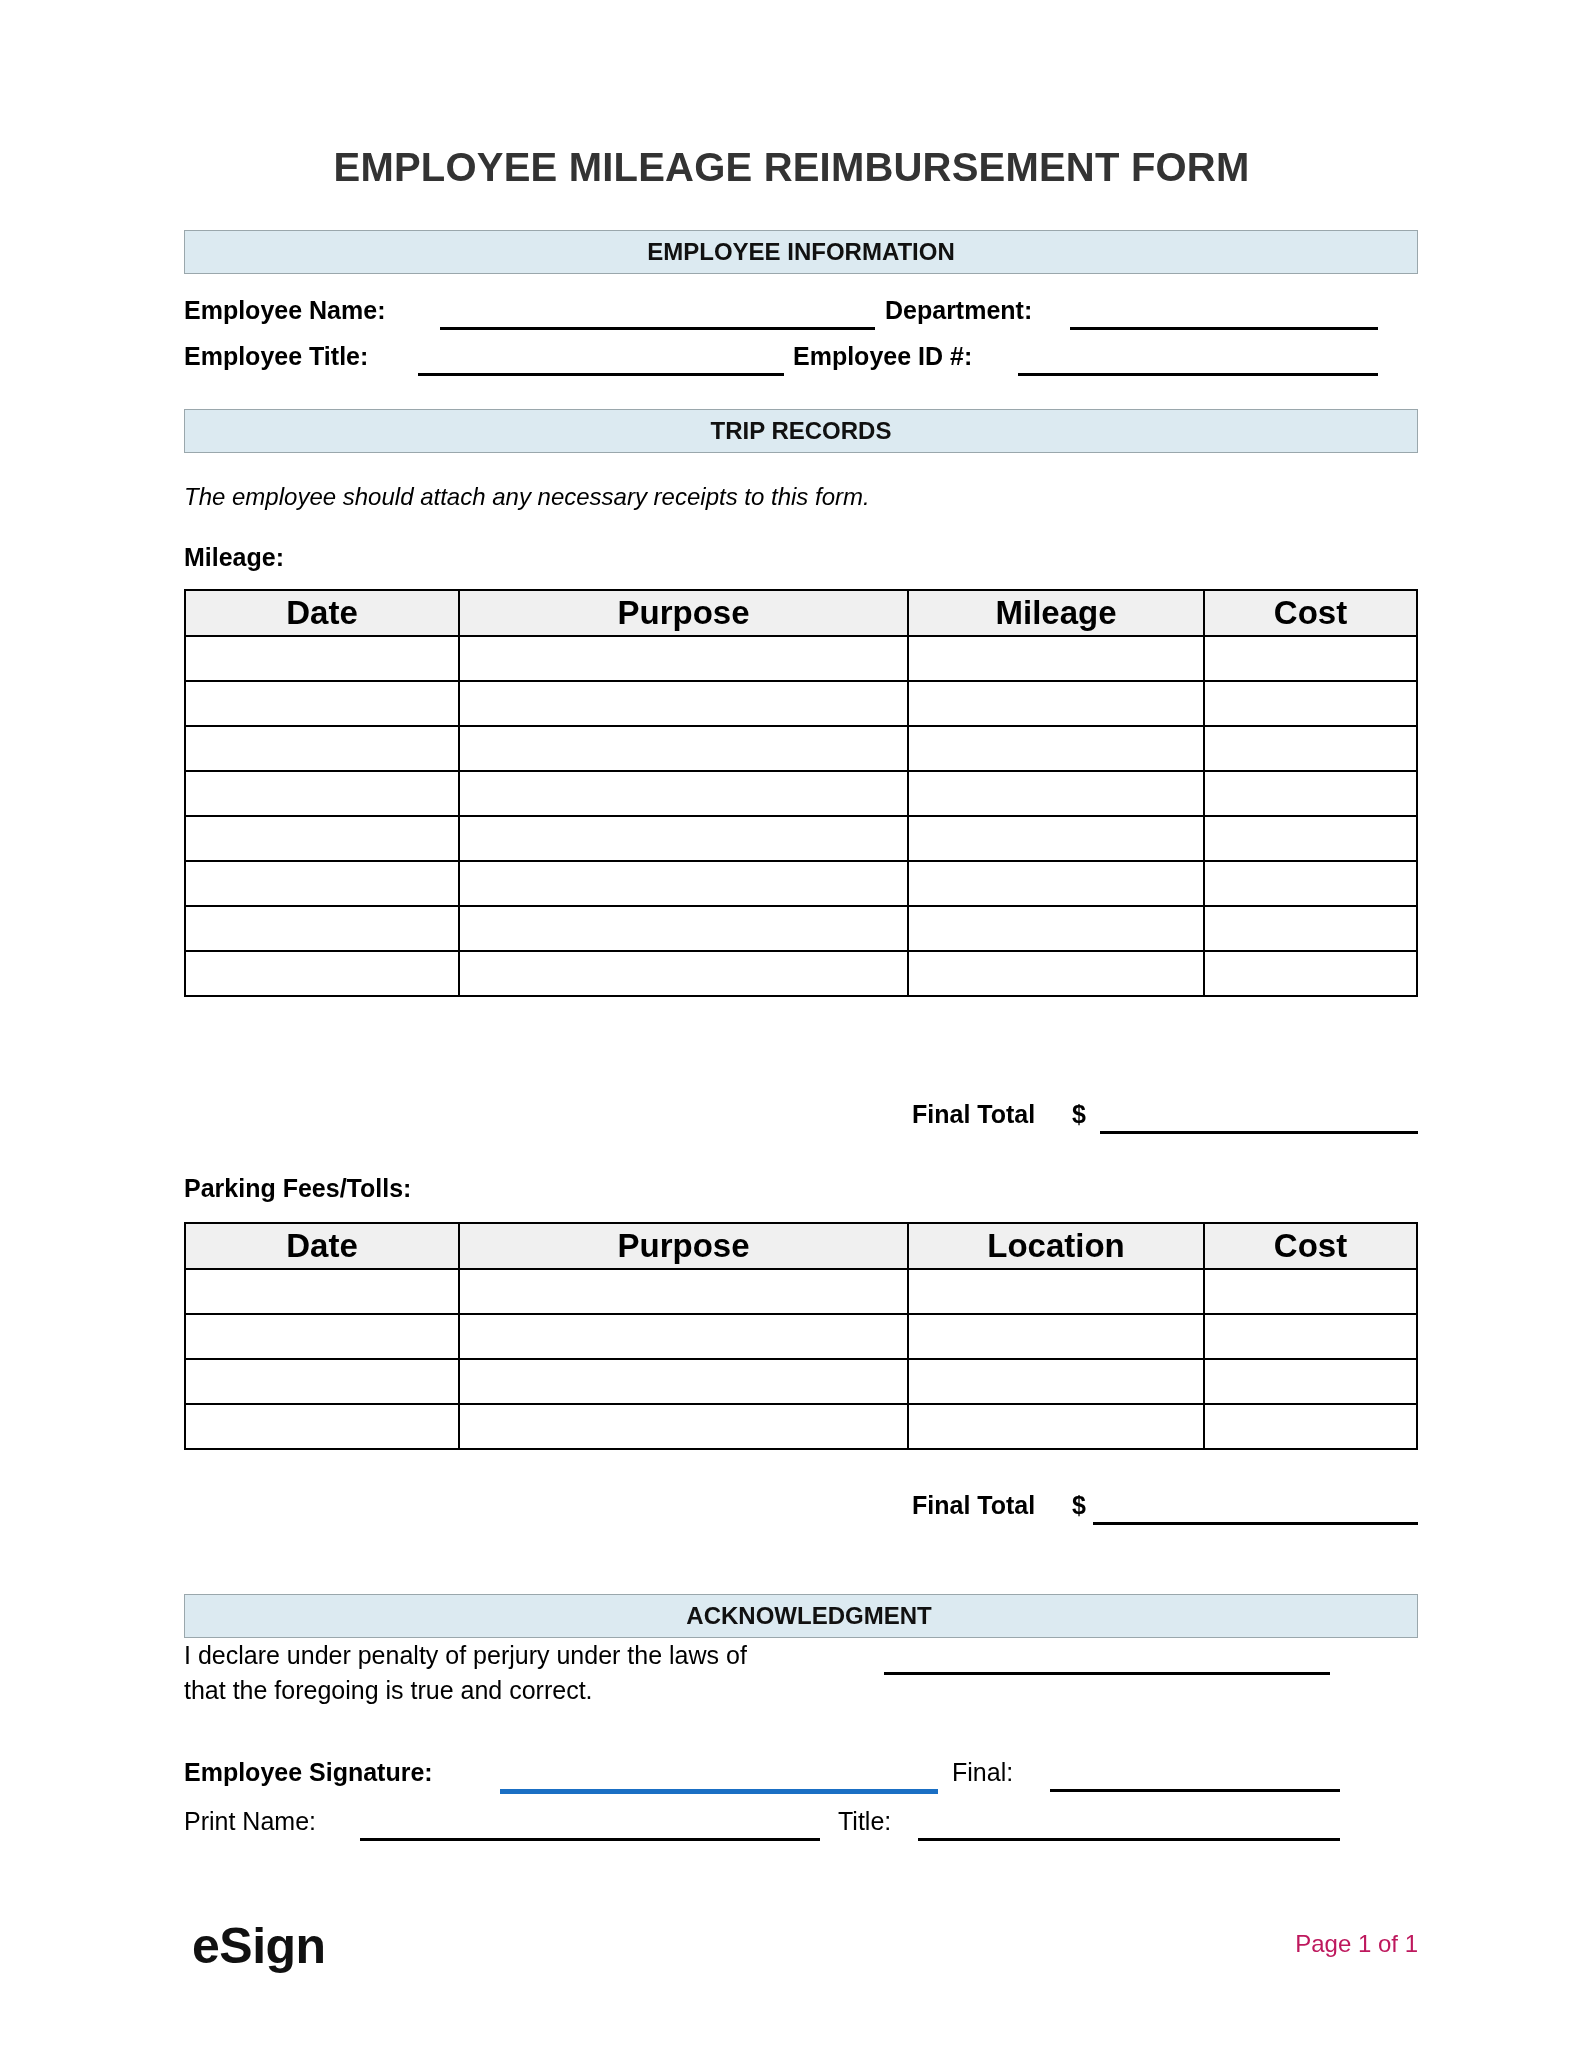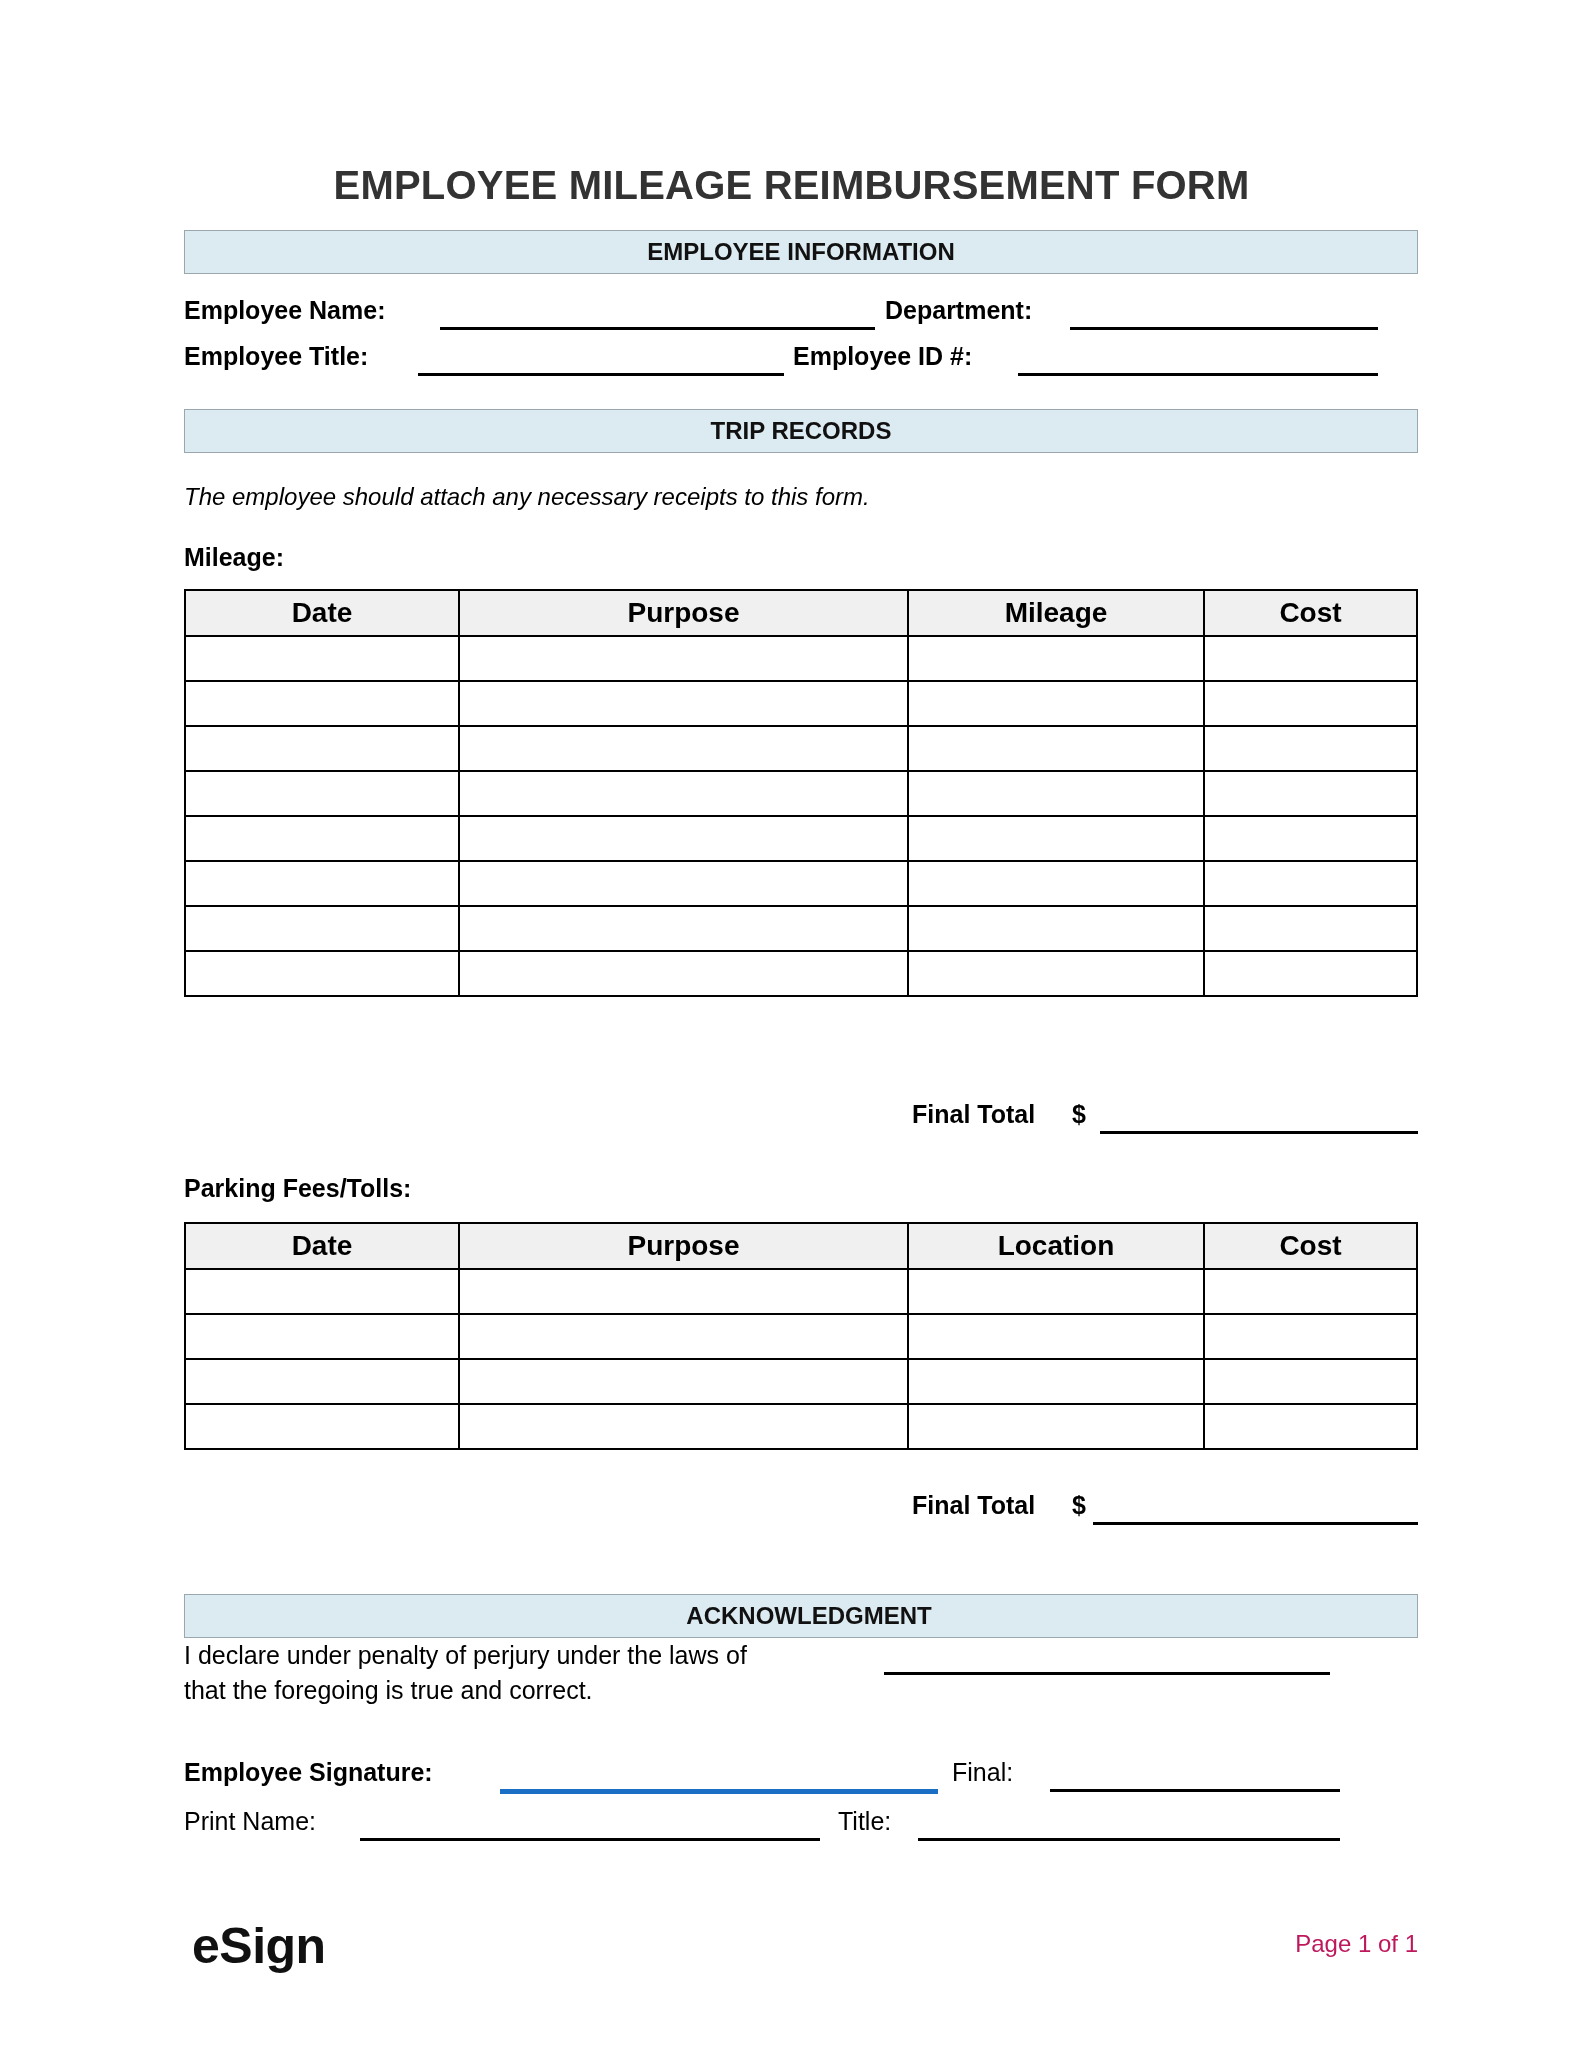--- a/index.html
+++ b/index.html
@@ -32,21 +32,20 @@
     position: absolute;
     left: 0;
     top: 145px;
     width: 1583px;
     text-align: center;
     font-size: 40px;
     font-weight: bold;
     color: #333333;
     letter-spacing: 0.2px;
     font-family: "Liberation Sans", sans-serif;
-    margin-top: 18px;
   }
 
   
   .banner {
     position: absolute;
     left: 184px;
     width: 1234px;
     height: 44px;
     background: #dceaf1;
     border: 1px solid #9aa7ac;
@@ -91,21 +90,21 @@
     table-layout: fixed;
     background: #ffffff;
   }
   .grid th, .grid td {
     border: 2px solid #000000;
     padding: 0;
     margin: 0;
   }
   .grid th {
     background: #f0f0f0;
-    font-size: 28px;
+    font-size: 33px;
     font-weight: bold;
     color: #000000;
     height: 44px;
     text-align: center;
     vertical-align: middle;
   }
   .grid td { height: 43px; }
 
   #mileage-table { left: 184px; top: 589px; width: 1234px; }
   #parking-table { left: 184px; top: 1222px; width: 1234px; }

